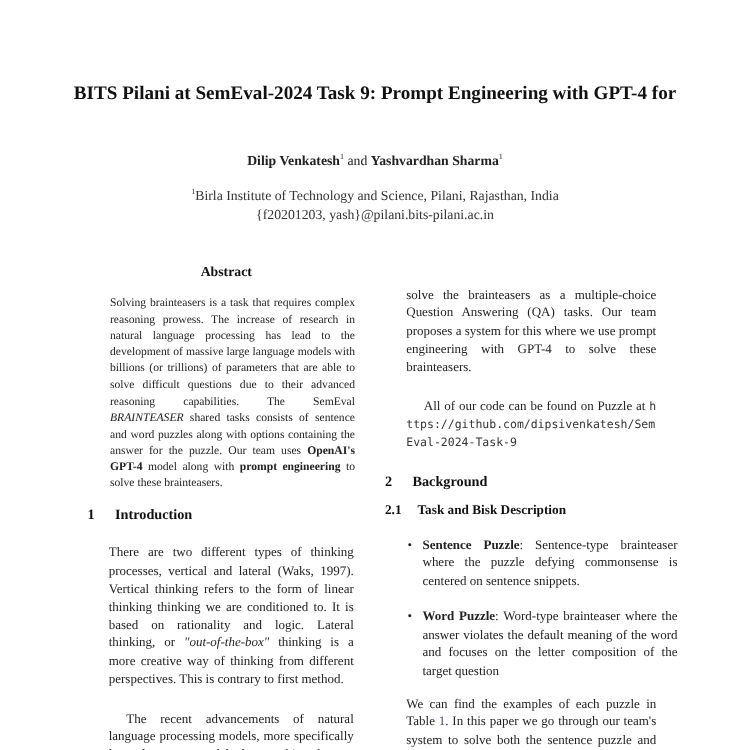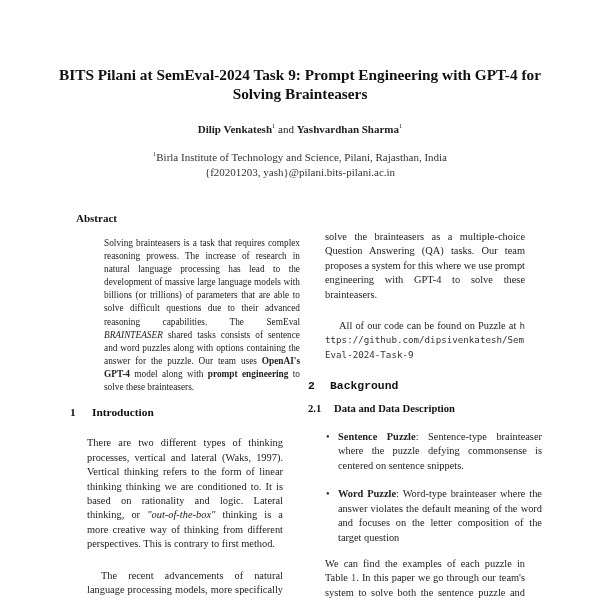--- a/index.html
+++ b/index.html
@@ -9,23 +9,23 @@
   .title { position:absolute; left:40px; width:520px; top:65px; text-align:center;
            font-weight:bold; font-size:15.3px; line-height:19px; color:#111; }
   .authors { position:absolute; left:40px; width:520px; top:122px; text-align:center;
              font-size:11px; color:#222; }
   .authors b { font-weight:bold; }
   .authors sup, .affil sup { font-size:6.5px; vertical-align:5px; }
   .affil { position:absolute; left:40px; width:520px; top:146px; text-align:center;
            font-size:11px; line-height:15px; color:#333; }
   .col { position:absolute; font-size:10.4px; line-height:14.4px; text-align:justify; color:#222; }
   .col p { margin:17px; }
-  .abstract-head { position:absolute; left:76px; width:210px; top:212px; 
+  .abstract-head { position:absolute; left:76px; width:210px; top:212px; text-align:center;
                    font-weight:bold; font-size:11px; color:#111; }
-  .abstract { position:absolute; left:104px; width:196px; top:237px; font-size:9.3px;
+  .abstract { position:absolute; left:88px; width:196px; top:237px; font-size:9.3px;
               line-height:13.1px; text-align:justify; color:#222; }
   .abstract p { margin:0; }
   .sec { font-weight:bold; font-size:11.4px; color:#111; }
   .sec .num { display:inline-block; width:22px; }
   .subsec { font-weight:bold; font-size:10.6px; color:#111; }
   .subsec .num { display:inline-block; width:26px; }
   .mono { font-family:"DejaVu Sans Mono", "Liberation Mono", monospace; font-size:9.2px; color:#333; }
   .indent { text-indent:14px; }
   .ref { color:#4a4a6a; }
   ul.items { list-style:none; margin:0; padding:0; }
@@ -33,21 +33,20 @@
   ul.items li .bullet { position:absolute; left:18px; top:0; }
   i { font-style:italic; }
 </style>
 </head>
 <body>
 
 <div class="page">
 
   <div class="title">
     <div>BITS Pilani at SemEval-2024 Task 9: Prompt Engineering with GPT-4 for</div>
-    <div>Solving Brainteasers</div>
   </div>
 
   <div class="authors">
     <b>Dilip Venkatesh</b><sup>1</sup>
     <span>and</span>
     <b>Yashvardhan Sharma</b><sup>1</sup>
   </div>
 
   <div class="affil">
     <div><sup>1</sup><span>Birla Institute of Technology and Science, Pilani, Rajasthan, India</span></div>
@@ -65,25 +64,25 @@
     </div>
     <p><span>There are two different types of thinking processes, vertical and lateral (Waks, 1997). Vertical thinking refers to the form of linear thinking thinking we are conditioned to. It is based on rationality and logic. Lateral thinking, or </span><i>"out-of-the-box"</i><span> thinking is a more creative way of thinking from different perspectives. This is contrary to first method.</span></p>
     <p class="indent">The recent advancements of natural language processing models, more specifically large language models have achieved great progress in reasoning capabilities and therefore vertical thinking tasks (Talmor et al., 2019, Bisk et al., 2020).</p>
 
   </div>
 
   <div class="col" style="left:308px; width:234px; top:213px;">
     <p>solve the brainteasers as a multiple-choice Question Answering (QA) tasks. Our team proposes a system for this where we use prompt engineering with GPT-4 to solve these brainteasers.</p>
     <p class="indent"><span>All of our code can be found on Puzzle at</span> <span class="mono" style="word-break:break-all;">https://github.com/dipsivenkatesh/SemEval-2024-Task-9</span></p>
 
-    <div class="sec" style="margin-top:14px; margin-bottom:8px;font-family:Liberation Mono, monospace;">
+    <div class="sec" style="margin-top:14px; margin-bottom:8px;">
       <span class="num">2</span><span>Background</span>
     </div>
     <div class="subsec" style="margin-bottom:6px;">
-      <span class="num">2.1</span><span>Data and Data Description</span>
+      <span class="num">2.1</span><span>Task and Bisk Description</span>
     </div>
 
     <ul class="items" style="margin-top:14px;">
       <li style="margin-bottom:14px;"><span class="bullet">•</span><b>Sentence Puzzle</b><span>: Sentence-type brainteaser where the puzzle defying commonsense is centered on sentence snippets.</span></li>
       <li><span class="bullet">•</span><b>Word Puzzle</b><span>: Word-type brainteaser where the answer violates the default meaning of the word and focuses on the letter composition of the target question</span></li>
     </ul>
 
     <p style="margin-top:12px;"><span>We can find the examples of each puzzle in Table </span><span class="ref">1</span><span>. In this paper we go through our team's system to solve both the sentence puzzle and word puzzle task.</span></p>
     <p class="indent"><span>The task requires us to to solve the brainteasers in the </span></p>
   </div>

